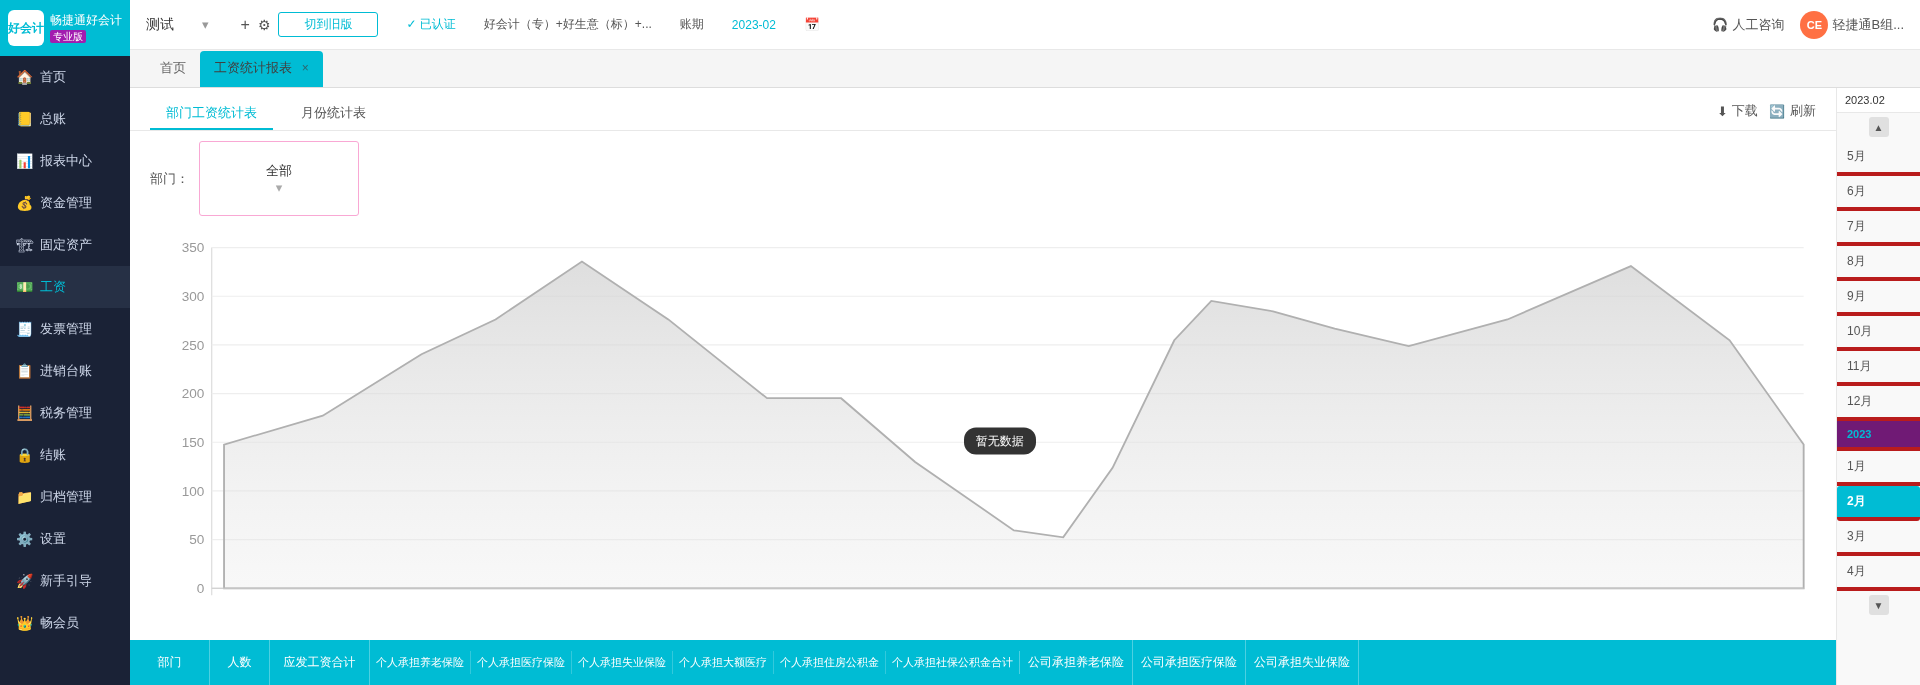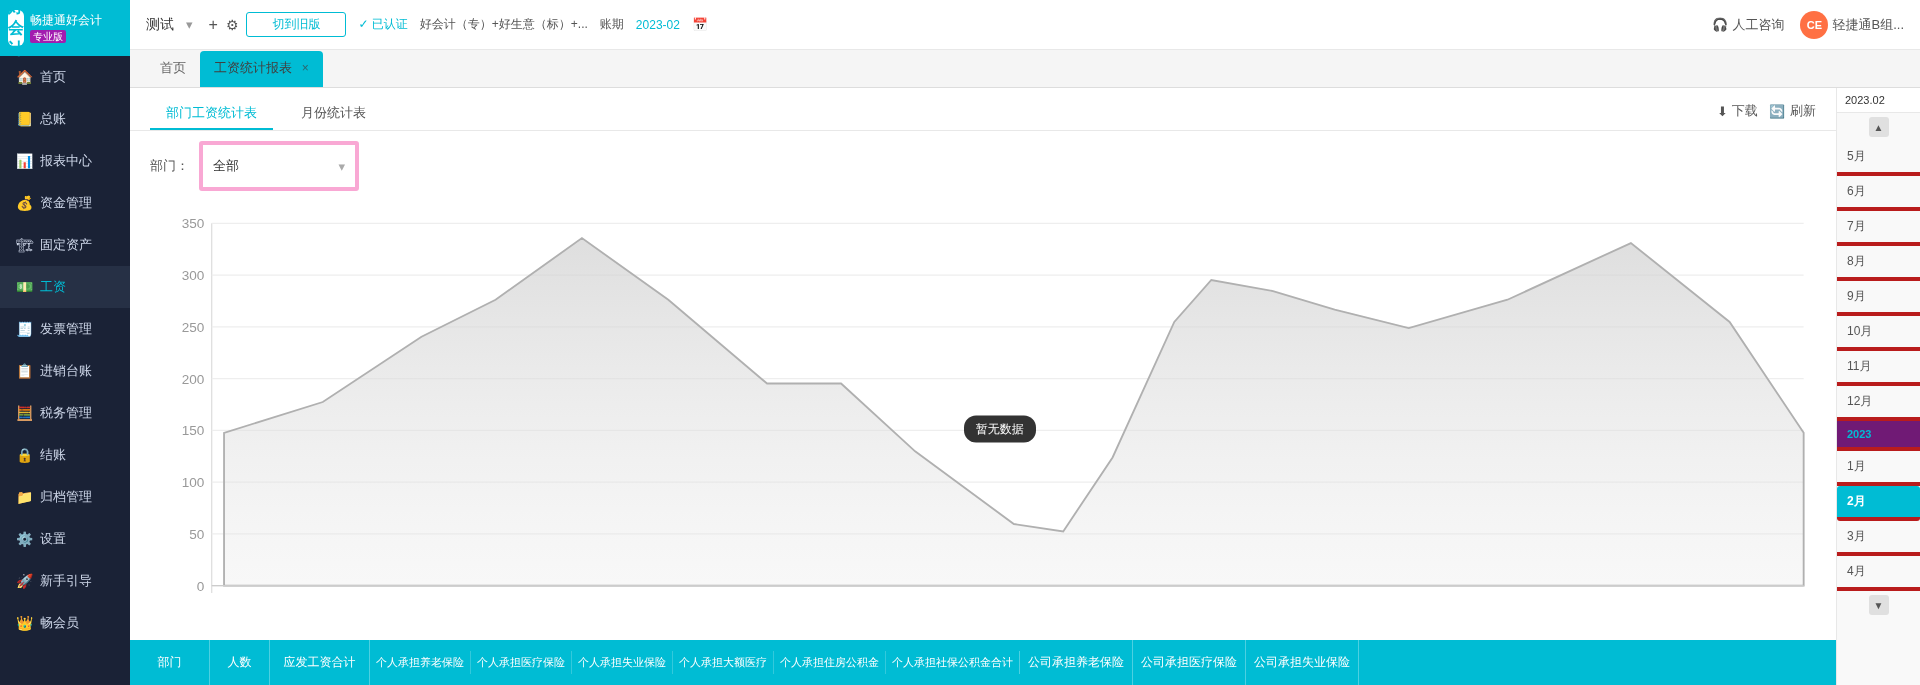--- a/index.html
+++ b/index.html
@@ -17,25 +17,25 @@
     }
     .sidebar-logo {
       background: #00bcd4;
       padding: 10px 8px;
       display: flex;
       align-items: center;
       gap: 6px;
       min-height: 50px;
     }
     .sidebar-logo-icon {
-      width: 16px; height: 36px;
+      width: 36px; height: 36px;
       background: white;
       border-radius: 6px;
       display: flex; align-items: center; justify-content: center;
-      font-size: 16px; color: #00bcd4; font-weight: bold;
+      font-size: 12px; color: #00bcd4; font-weight: bold;
     }
     .sidebar-logo-text { font-size: 12px; color: white; line-height: 1.4; }
     .sidebar-logo-badge { font-size: 10px; background: #a21caf; color: white; border-radius: 2px; padding: 1px 3px; }
     .sidebar-nav { flex: 1; overflow-y: auto; }
     .sidebar-item {
       display: flex; align-items: center; gap: 8px;
       padding: 12px 16px;
       cursor: pointer; color: #cdd6e8; font-size: 13px;
       transition: background 0.2s;
     }
@@ -50,21 +50,21 @@
       overflow: hidden;
     }
 
     
     .topbar {
       background: white;
       height: 50px;
       display: flex;
       align-items: center;
       padding: 0 16px;
-      gap: 12px;
+      gap: 28px;
       border-bottom: 1px solid #e8e8e8;
       flex-shrink: 0;
     }
     .topbar-title { font-size: 14px; color: #333; font-weight: 500; }
     .topbar-arrow { color: #999; }
     .topbar-actions { display: flex; align-items: center; gap: 8px; margin-left: 4px; }
     .topbar-btn-old {
       border: 1px solid #00bcd4; color: #00bcd4; background: white;
       padding: 3px 25px; border-radius: 3px; cursor: pointer; font-size: 12px;
     }
@@ -145,24 +145,25 @@
       display: flex;
       align-items: center;
       justify-content: space-between;
       padding: 10px 20px;
       flex-shrink: 0;
     }
     .toolbar-left { display: flex; align-items: center; gap: 10px; }
     .toolbar-label { font-size: 13px; color: #555; }
     .dept-select {
       display: flex; align-items: center;
-      border: 4px solid #f9a8d4; border-radius: 3px;
-      padding: 12px 10px; font-size: 13px; color: #333;
+      border: 1px solid #f9a8d4; border-radius: 3px;
+      padding: 20px 10px; font-size: 13px; color: #333;
       cursor: pointer; min-width: 160px; justify-content: space-between;
       background: white;
+      flex-direction: column;
     }
     .toolbar-btn {
       display: flex; align-items: center; gap: 4px;
       color: #555; font-size: 13px; cursor: pointer;
     }
 
     
     .chart-area {
       flex: 1;
       padding: 10px 20px;

